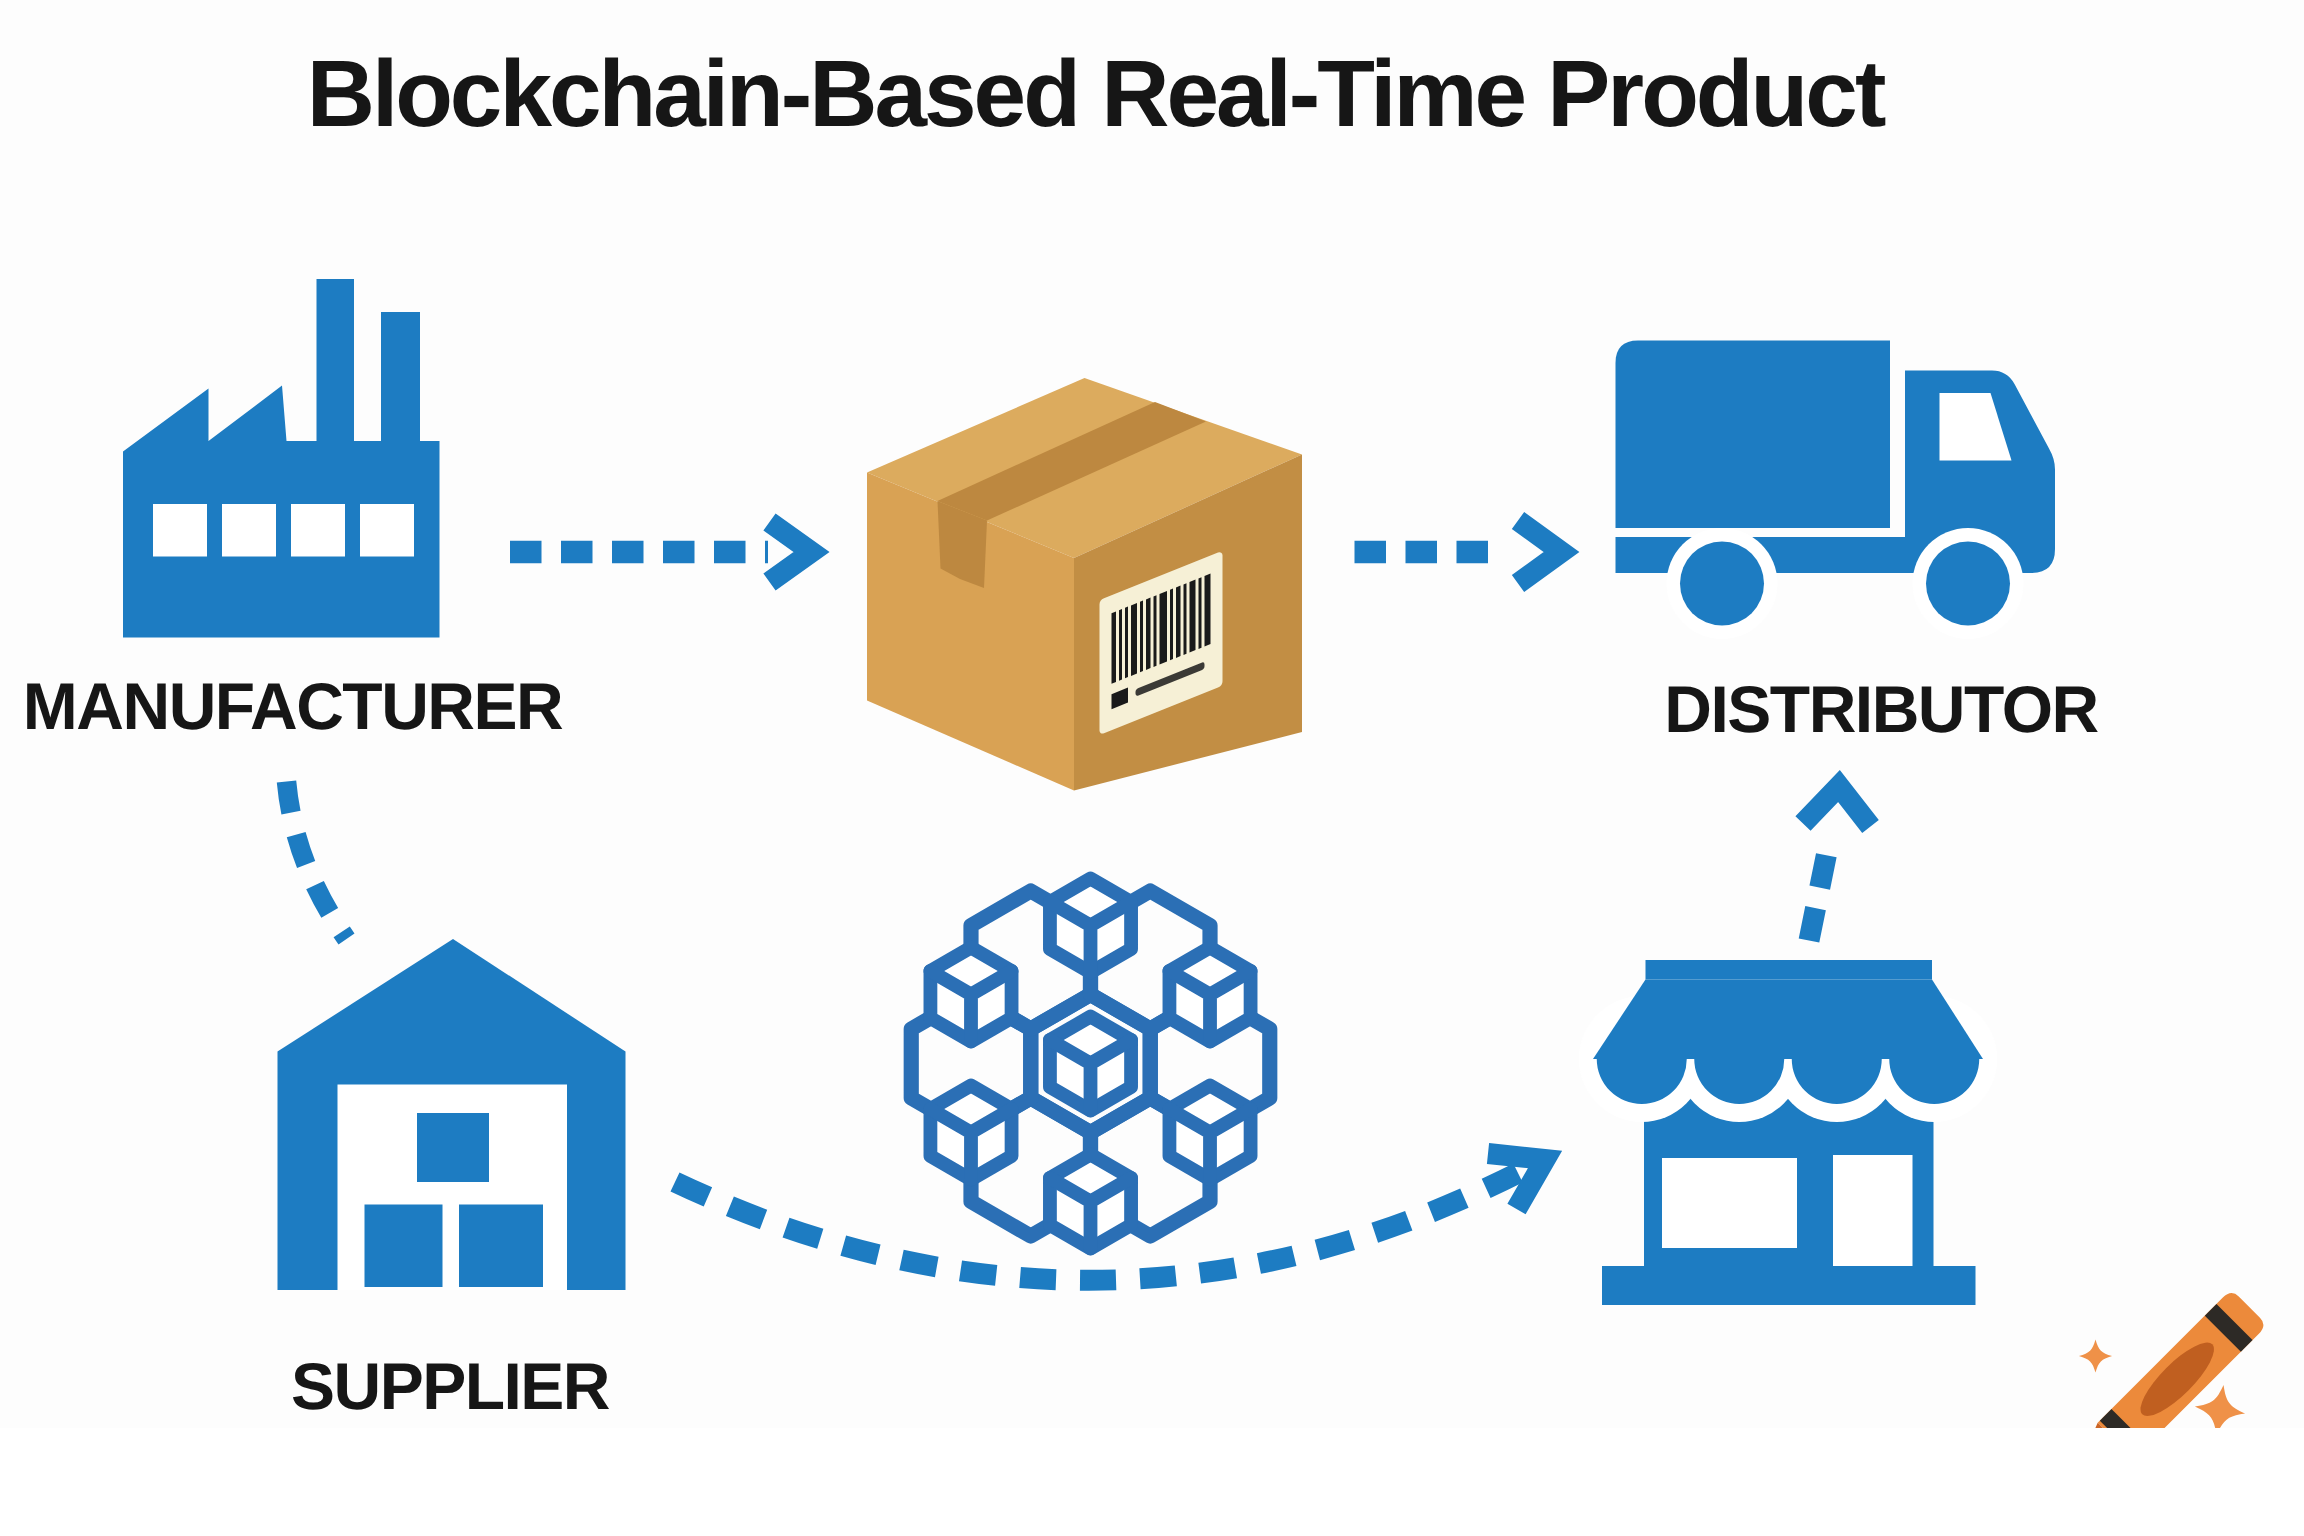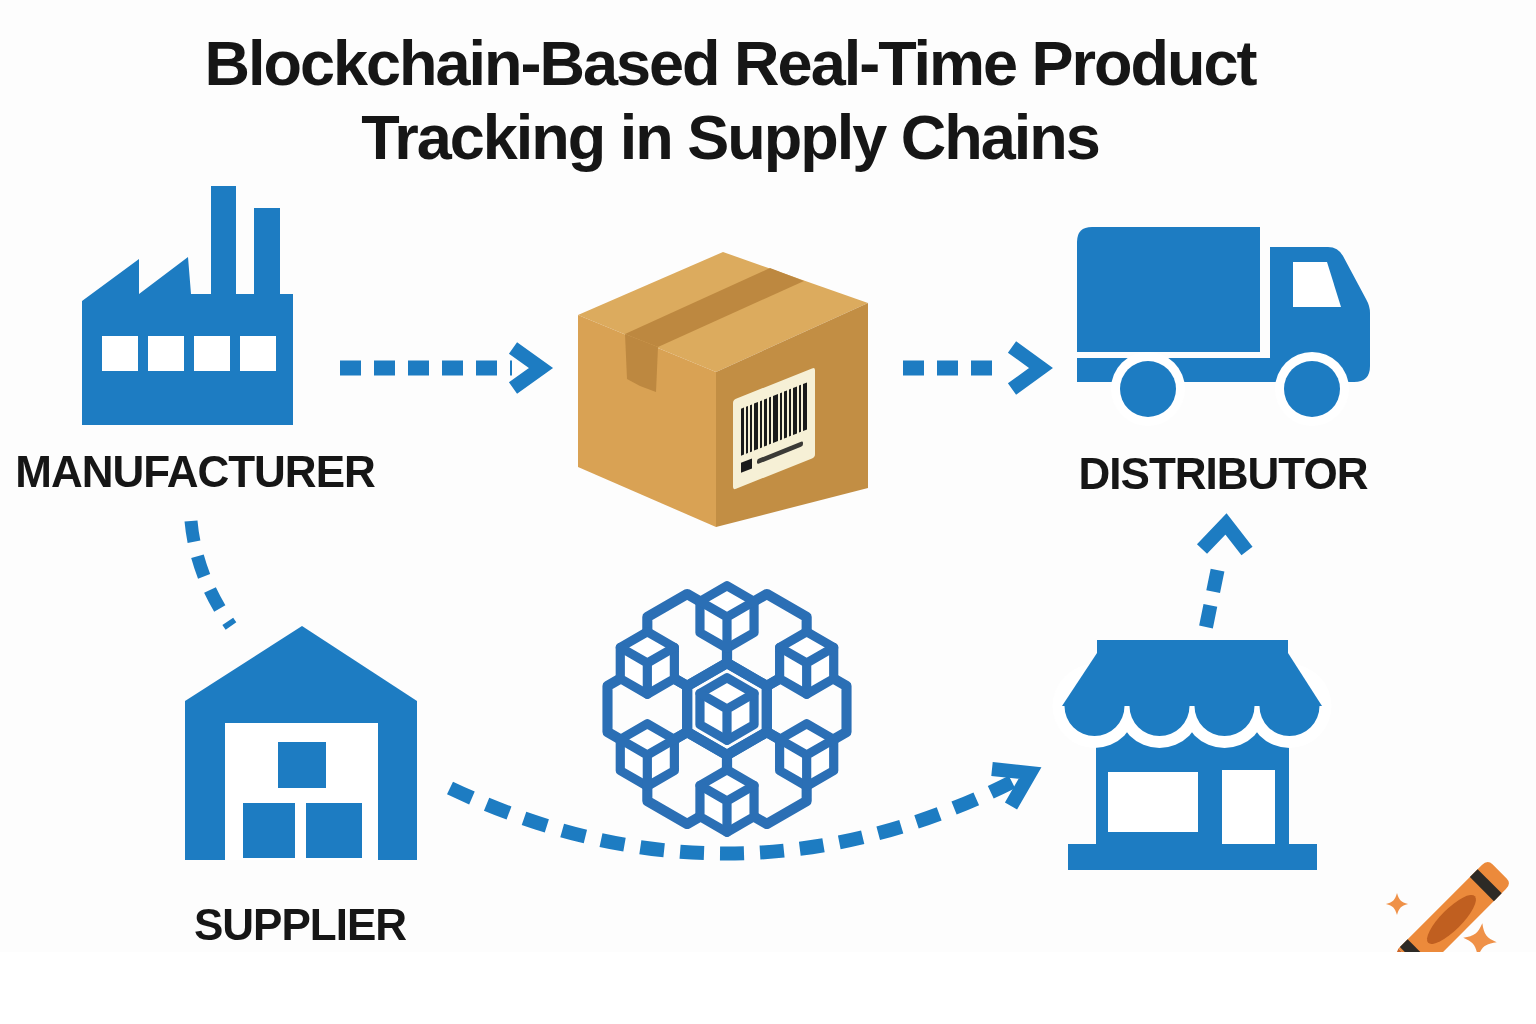--- a/index.html
+++ b/index.html
@@ -12,21 +12,21 @@
   .title{
     position:absolute;left:0;top:26px;width:1460px;
     text-align:center;color:var(--ink,#161616);
     font-weight:700;font-size:63px;line-height:74px;letter-spacing:-2px;
   }
   .node-label{
     position:absolute;width:440px;text-align:center;
     color:var(--ink,#161616);font-weight:700;font-size:44px;letter-spacing:-1px;
   }
   #mfr-label{left:-25px;top:447px;}
-  #dist-label{left:1003px;top:449px;}
+  #dist-label{left:1034px;top:449px;}
   #sup-label{left:80px;top:900px;}
   #ret-label{left:977px;top:900px;}
   svg.diagram{position:absolute;left:0;top:0;}
   .blue{fill:var(--blue,#1d7cc2);}
   .white{fill:#ffffff;}
   .hex{fill:none;stroke:var(--lattice,#2b6fb5);stroke-width:11;stroke-linejoin:round;}
   .cube-face{fill:#ffffff;stroke:var(--lattice,#2b6fb5);stroke-width:10;stroke-linejoin:round;}
   .cube-inner{fill:none;stroke:var(--lattice,#2b6fb5);stroke-width:10;stroke-linecap:round;stroke-linejoin:round;}
   .dash{fill:none;stroke:var(--blue,#1d7cc2);stroke-linecap:butt;}
   .head{fill:none;stroke:var(--blue,#1d7cc2);stroke-width:14;stroke-linejoin:miter;stroke-linecap:butt;}
@@ -42,21 +42,20 @@
   .crayon-oval{fill:var(--crayon_oval,#c05f20);}
   .spark{fill:var(--crayon_spark,#ef9148);}
 </style>
 </head>
 <body>
 
 <div class="canvas">
 
   <div class="title">
     <div>Blockchain-Based Real-Time Product</div>
-    <div>Tracking in Supply Chains</div>
   </div>
 
   <svg class="diagram" width="1536" height="1024" viewBox="0 0 1536 1024">
     <defs>
       <g id="cube">
         <polygon class="cube-face" points="0,-34 29.4,-17 29.4,17 0,34 -29.4,17 -29.4,-17"></polygon>
         <path class="cube-inner" d="M 0 0 L 0 34 M 0 0 L -29.4 -17 M 0 0 L 29.4 -17"></path>
       </g>
       <path id="hexcell" d="M 43.3 -25 L 43.3 25 L 0 50 L -43.3 25 L -43.3 -25 L 0 -50 Z"></path>
       <path id="spark" d="M 0 -13 C 2.5 -4.5 4.5 -2.5 13 0 C 4.5 2.5 2.5 4.5 0 13 C -2.5 4.5 -4.5 2.5 -13 0 C -4.5 -2.5 -2.5 -4.5 0 -13 Z"></path>

